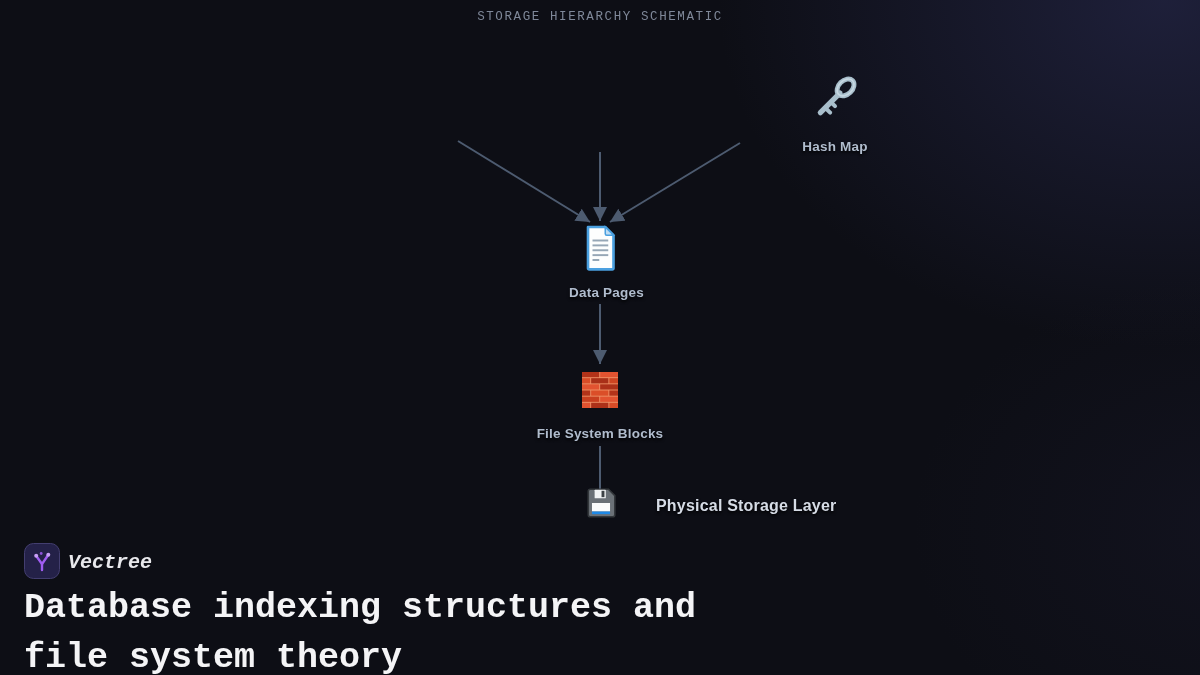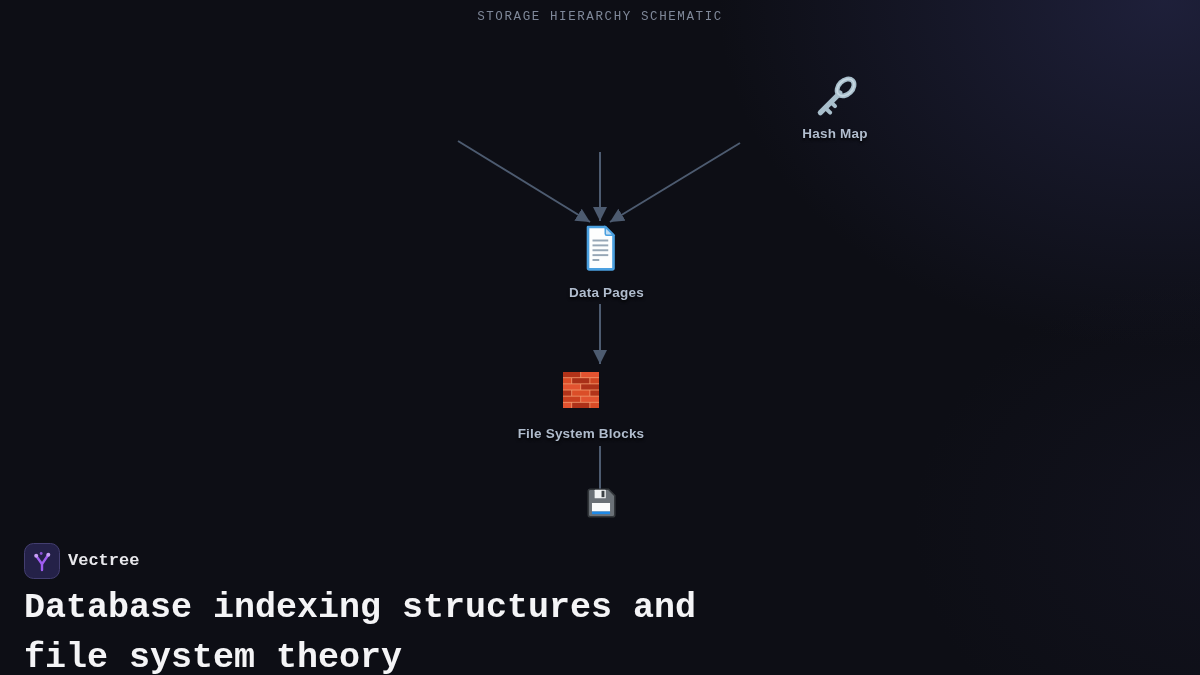--- a/index.html
+++ b/index.html
@@ -19,33 +19,33 @@
   .edges{position:absolute;left:0;top:0;}
   .edges line{stroke:#4d5b70;stroke-width:2;}
   .node{position:absolute;display:flex;flex-direction:column;align-items:center;}
   .node-label{
     font-weight:700;font-size:13.5px;letter-spacing:.2px;color:#b0bccd;
     text-shadow:0 2px 3px rgba(0,0,0,.85);white-space:nowrap;
   }
   #node-btree{left:510px;top:72px;width:180px;}
   #node-btree .node-label{margin-top:10px;}
   #node-hashmap{left:745px;top:72px;width:180px;}
-  #node-hashmap .node-label{margin-top:2px;}
+  #node-hashmap .node-label{margin-top:15px;}
   #node-datapages{left:510px;top:224px;width:180px;}
   #node-datapages .node-label{margin-top:13px;padding-left:13px;}
-  #node-fsblocks{left:481px;top:366px;width:200px;text-align:center;}
+  #node-fsblocks{left:500px;top:366px;width:200px;text-align:center;}
   #node-fsblocks .node-label{margin-top:12px;}
   #node-physical{left:584px;top:486px;flex-direction:row;align-items:center;width:auto;}
   #node-physical .node-label{
     margin-left:38px;font-size:16px;color:#d6dce6;transform:translateY(3px);
   }
   .logo{position:absolute;left:24px;top:543px;width:36px;height:36px;}
   .brand{
     position:absolute;left:68px;top:551px;
-    font-family:"Liberation Mono",monospace;font-weight:700;font-size:17px;color:#e8e8ec;
+    font-family:"Liberation Mono",monospace;font-weight:700;font-size:20px;color:#e8e8ec;font-style:italic;
   }
   .heading{
     position:absolute;left:24px;top:583px;width:730px;margin:0;
     font-family:"Liberation Mono",monospace;font-weight:700;font-size:35px;line-height:50px;
     color:#f4f4f6;
   }
   .url{
     position:absolute;right:24px;top:624px;
     font-family:"Liberation Mono",monospace;font-size:14px;color:#6e7480;
   }
@@ -122,20 +122,21 @@
   </div>
 
   <div class="node" id="node-physical">
     <svg viewBox="0 0 64 64" width="34" height="34">
       <path d="M12 6 h34 l12 12 v36 a4 4 0 0 1 -4 4 h-42 a4 4 0 0 1 -4 -4 v-44 a4 4 0 0 1 4 -4 z" fill="#6b7177" stroke="#33373b" stroke-width="3"></path>
       <rect x="20" y="7" width="21" height="16" rx="1" fill="#f2f4f5"></rect>
       <rect x="33" y="9" width="5.5" height="12" fill="#3c4145"></rect>
       <rect x="15" y="32" width="34" height="16" fill="#fbfcfc"></rect>
       <rect x="15" y="48" width="34" height="5" fill="#1e88e5"></rect>
     </svg>
+    <div class="node-label">Physical Storage Layer</div>
   </div>
 
   <svg class="logo" viewBox="0 0 36 36">
     <rect x="0.5" y="0.5" width="35" height="35" rx="9" fill="#242148" stroke="#433e70" stroke-width="1"></rect>
     <g stroke="#a05df2" stroke-width="2.4" stroke-linecap="round" fill="none">
       <path d="M13 14 L18 21"></path>
       <path d="M23.5 13 L18 21 L18 27"></path>
     </g>
     <circle cx="12.2" cy="12.8" r="2" fill="#c9a0f7"></circle>
     <circle cx="24.3" cy="11.8" r="2" fill="#c9a0f7"></circle>

